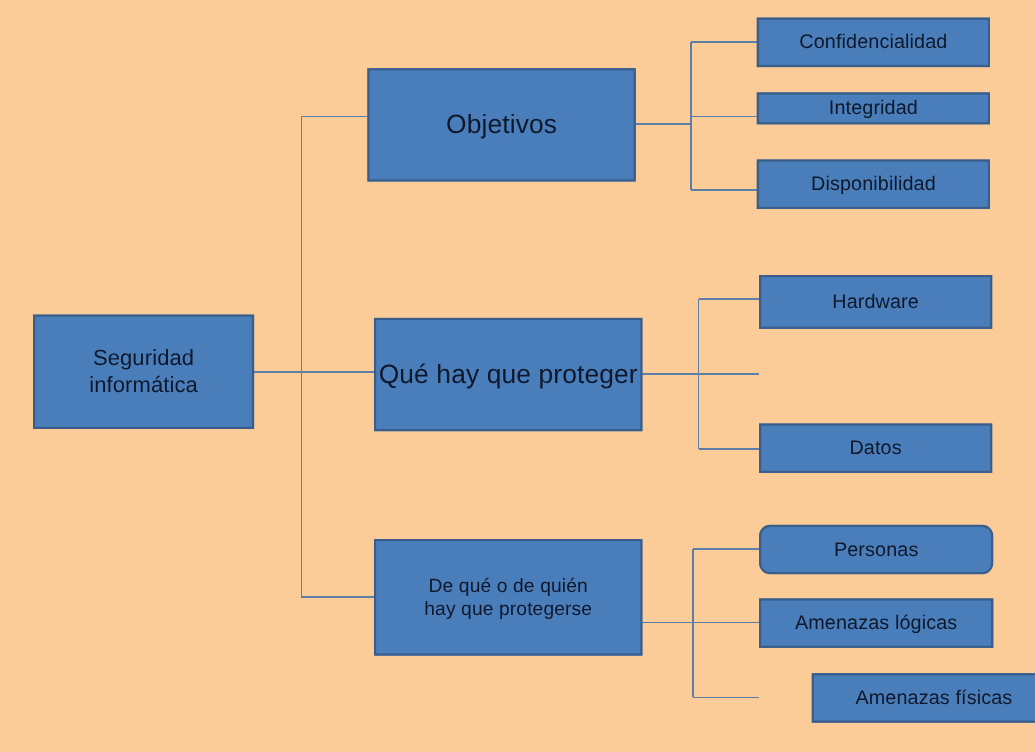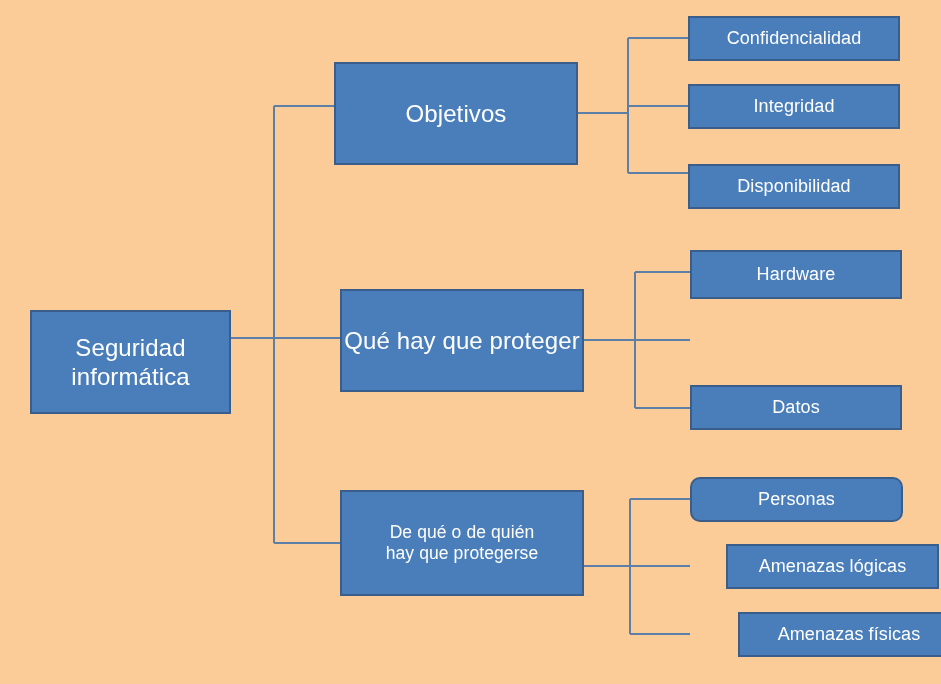--- a/index.html
+++ b/index.html
@@ -24,32 +24,32 @@
     top: 0;
     width: 941px;
     height: 684px;
     pointer-events: none;
   }
   .node {
     position: absolute;
     box-sizing: border-box;
     background: #4a7ebb;
     border: 2px solid #3a5e8c;
-    color: #ffffff;
+    color: #0f172a;
     display: flex;
     align-items: center;
     justify-content: center;
     text-align: center;
     line-height: 1.22;
     font-family: "Liberation Sans", sans-serif;
     font-weight: 400;
     letter-spacing: 0.1px;
     white-space: pre-line;
   }
-  .node.root      { font-size: 24px; margin-top: 24px; }
+  .node.root      { font-size: 20px; }
   .node.branch    { font-size: 24px; }
   .node.leaf      { font-size: 18px; }
 </style>
 </head>
 <body>
 
 <div id="canvas">
 
   <svg id="edges" viewBox="0 0 941 684" xmlns="http://www.w3.org/2000/svg">
     <g stroke="#5b7fa6" stroke-width="1.6" fill="none" shape-rendering="crispEdges">
@@ -82,33 +82,33 @@
     </g>
   </svg>
 
   <div class="node root" style="left:30px; top:286px; width:201px; height:104px;">Seguridad
 informática</div>
 
   <div class="node branch" style="left:334px; top:62px; width:244px; height:103px;">Objetivos</div>
 
   <div class="node leaf" style="left:688px; top:16px; width:212px; height:45px;">Confidencialidad</div>
 
-  <div class="node leaf" style="left:688px; top:84px; width:212px; height:45px;">Integridad</div>
+  <div class="node leaf" style="left:688px; top:84px; width:212px; height:29px;">Integridad</div>
 
-  <div class="node leaf" style="left:688px; top:164px; width:212px; height:45px;">Disponibilidad</div>
+  <div class="node leaf" style="left:688px; top:145px; width:212px; height:45px;">Disponibilidad</div>
 
   <div class="node branch" style="left:340px; top:289px; width:244px; height:103px;">Qué hay que proteger</div>
 
   <div class="node leaf" style="left:690px; top:250px; width:212px; height:49px;">Hardware</div>
 
 
   <div class="node branch" style="left:340px; top:490px; width:244px; height:106px; font-size:17.5px;">De qué o de quién
 hay que protegerse</div>
 
   <div class="node leaf" style="left:690px; top:385px; width:212px; height:45px;">Datos</div>
 
   <div class="node leaf" style="left:690px; top:477px; width:213px; height:45px;border-radius:10px;">Personas</div>
 
-  <div class="node leaf" style="left:690px; top:544px; width:213px; height:45px;margin-left:36px;">Amenazas lógicas</div>
+  <div class="node leaf" style="left:690px; top:544px; width:213px; height:45px;">Amenazas lógicas</div>
 
   <div class="node leaf" style="left:690px; top:612px; width:222px; height:45px;margin-left:48px;">Amenazas físicas</div>
 
 </div>
 
 </body></html>

